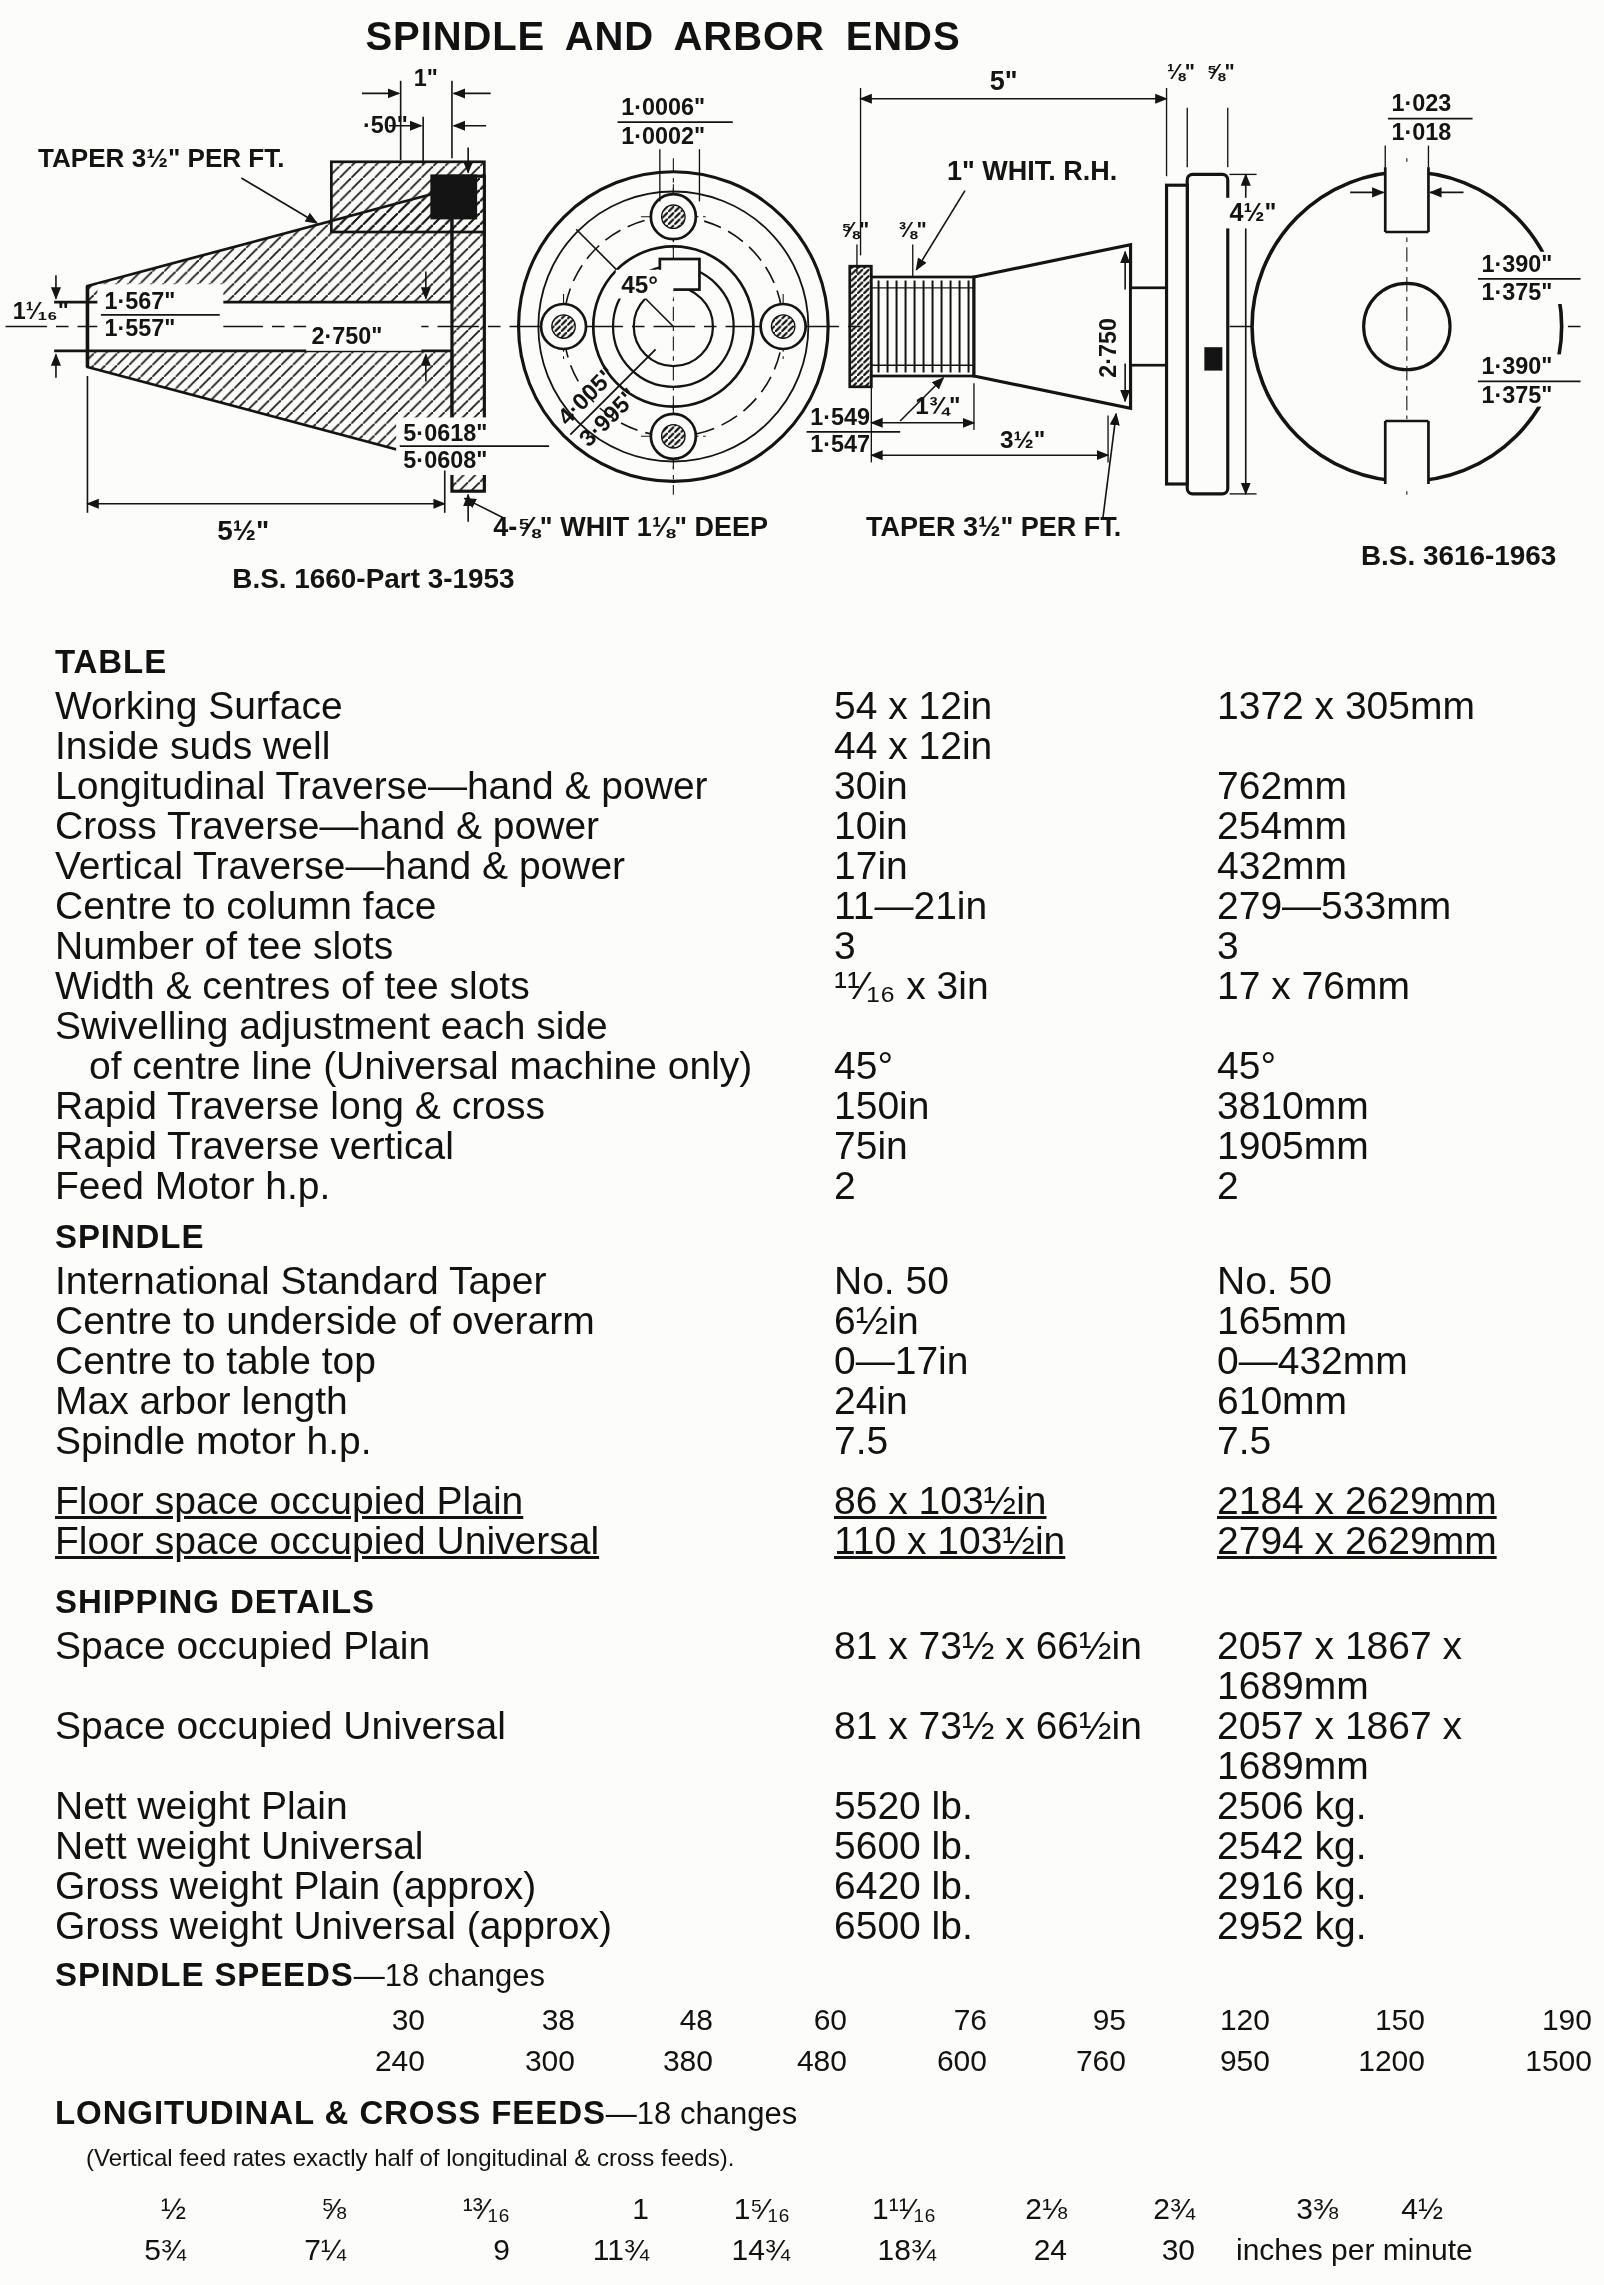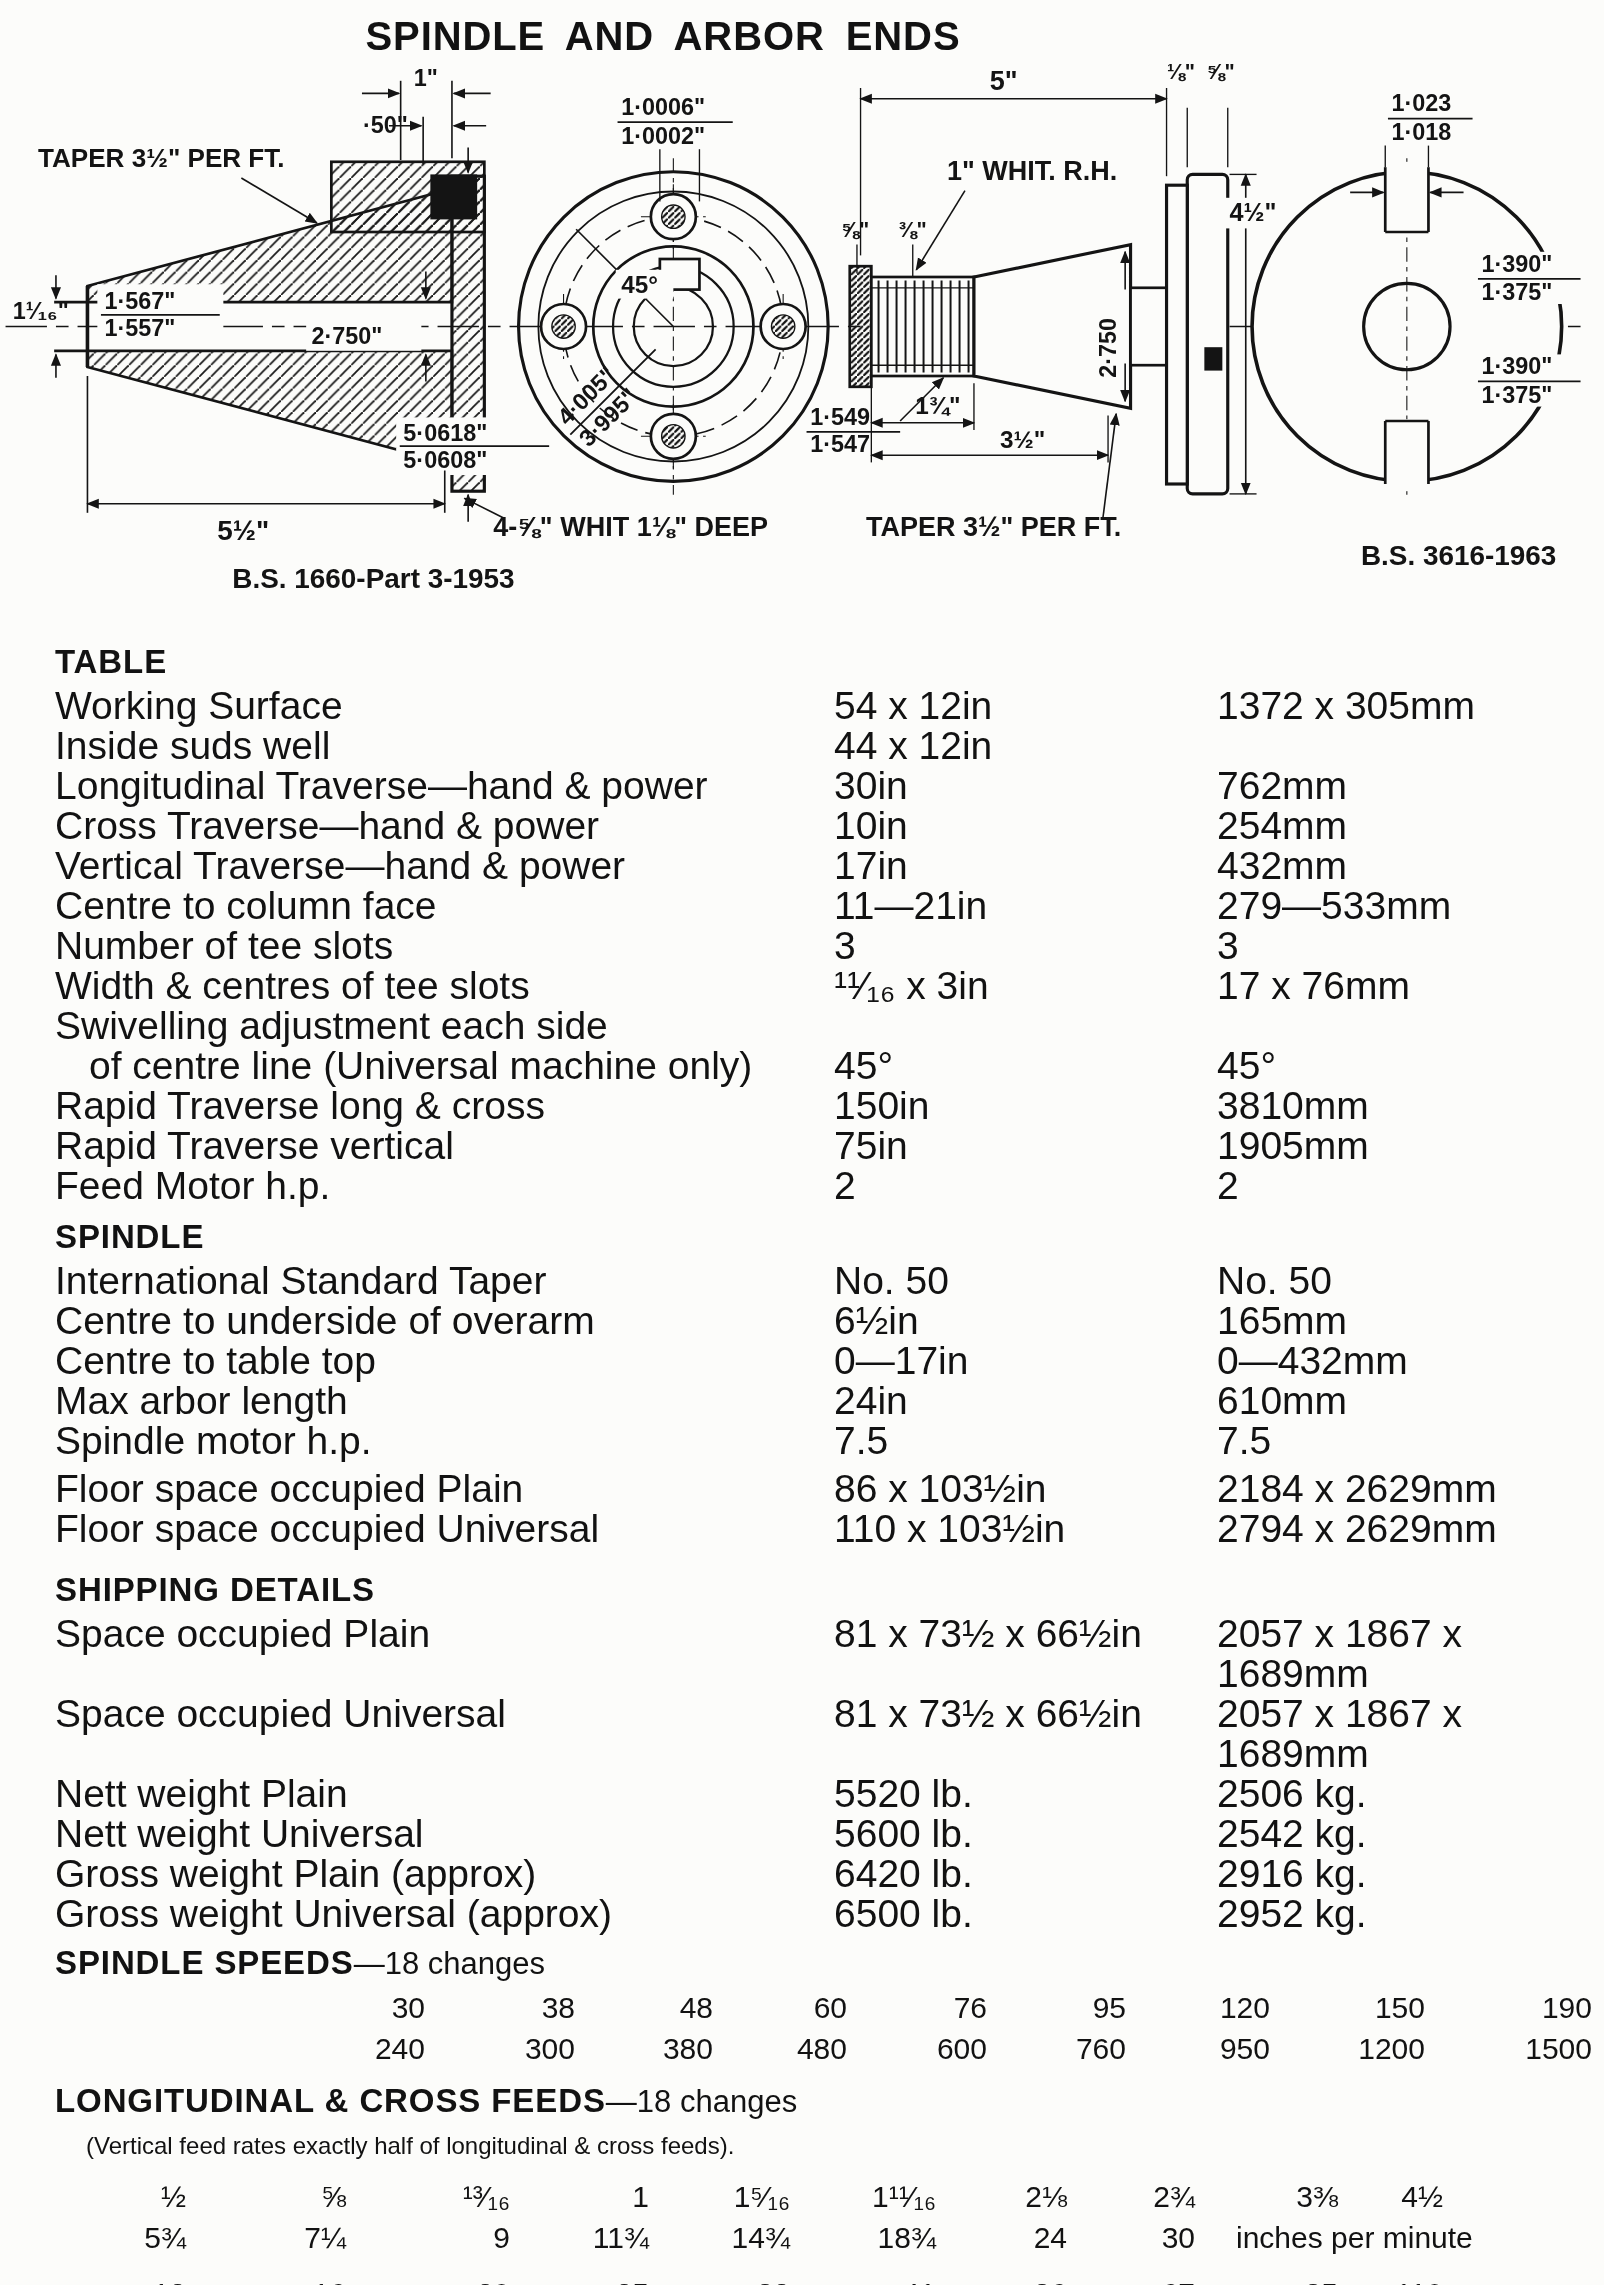--- a/index.html
+++ b/index.html
@@ -26,21 +26,21 @@
     margin:0 0 3.6px; padding-left:27px;
     font-size:33px; line-height:41px; font-weight:700; letter-spacing:0.9px;
   }
   .section-heading .suffix { font-weight:400; letter-spacing:0; font-size:31px; }
 
   .spec-row {
     display:grid; grid-template-columns:779px 383px 1fr;
     padding-left:27px; font-size:39px; line-height:40px;
   }
   .spec-row .indent { padding-left:34px; }
-  .floor-block { margin-top:8px; }
+  .floor-block { margin-top:20px;text-decoration:underline; }
 
   .speeds-grid {
     margin-top:1.8px; display:grid;
     grid-template-columns:397px 150px 138px 134px 140px 139px 144px 155px 167px;
     font-size:30px; line-height:41px;
   }
   .speeds-grid span { text-align:right; }
 
   .feeds-note { padding-left:58px; font-size:24px; line-height:40px; }
   .feeds-grid {

